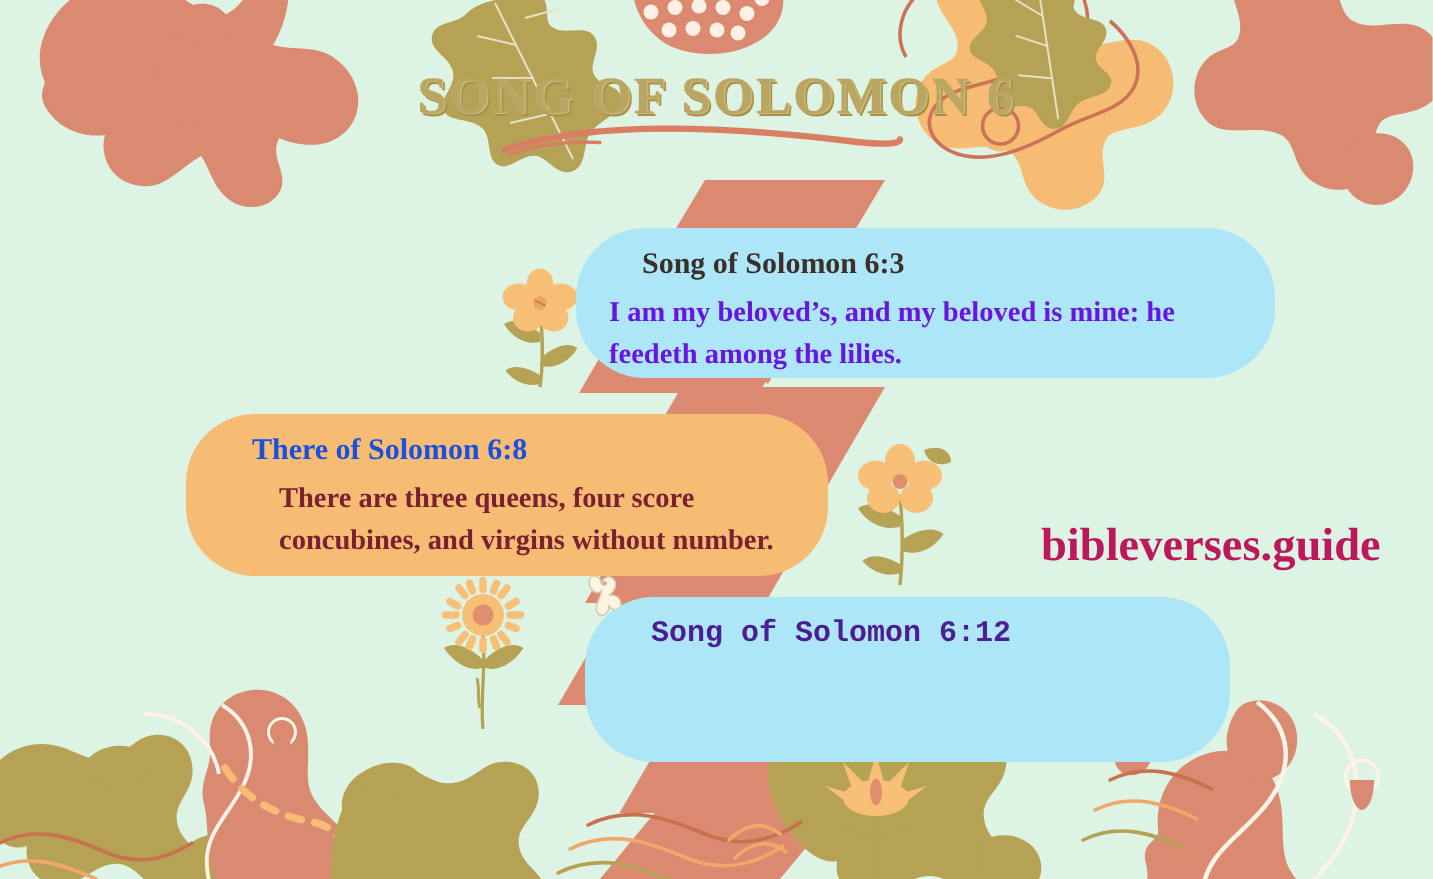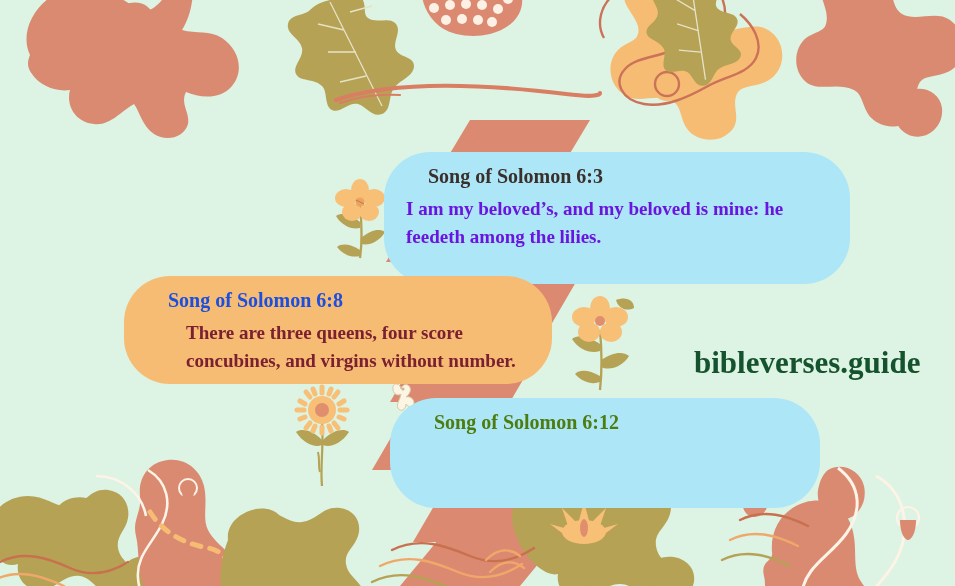--- a/index.html
+++ b/index.html
@@ -43,46 +43,46 @@
   }
   .card .verse{
     font-family:"Liberation Serif", serif;
     font-weight:bold;
     font-size:19px;
     line-height:1.45;
     margin:0;
   }
 
   #card1{
-    left:384px;top:152px;width:466px;height:132px;
+    left:384px;top:152px;width:466px;height:100px;
     background:#ade6f7;
   }
   #card1 .ref{color:#3a2f2a;}
   #card1 .verse{color:#6a14e0;}
 
   #card2{
     left:124px;top:276px;width:428px;height:108px;
     background:#f6bc73;
     border-radius:46px;
   }
   #card2 .ref{color:#1b4fe0;}
   #card2 .verse{color:#7a2030;margin-left:40px;}
 
   #card3{
     left:390px;top:398px;width:430px;height:110px;
     background:#ade6f7;
   }
-  #card3 .ref{color:#4d7c0f;}
+  #card3 .ref{color:#4c1d95;font-family:Liberation Mono, monospace;}
   #card3 .verse{color:#1350d8;}
 
   
   .watermark{
     position:absolute;left:694px;top:345px;
     font-family:"Liberation Serif", serif;
-    font-weight:bold;font-size:31px;color:#14532d;
+    font-weight:bold;font-size:31px;color:#be185d;
     letter-spacing:0px;
   }
 </style>
 </head>
 <body>
 
 <div id="stage">
 
   <svg id="bg" viewBox="0 0 955 586" xmlns="http://www.w3.org/2000/svg">
     <rect x="0" y="0" width="955" height="586" fill="#ddf3e3"></rect>
@@ -343,28 +343,31 @@
       <path stroke="#f0a86a" stroke-width="2.4" d="M-6,580 C18,568 42,576 64,586"></path>
       <path stroke="#c9704f" stroke-width="2.4" d="M740,520 C764,508 788,516 808,526"></path>
       <path stroke="#f0a86a" stroke-width="2.4" d="M730,540 C754,528 778,536 798,546"></path>
       <path stroke="#b5a254" stroke-width="2.4" d="M722,560 C746,548 770,556 790,566"></path>
       <path stroke="#f0a86a" stroke-width="2.4" d="M486,560 C498,548 510,548 520,556 M490,572 C502,560 514,560 524,568"></path>
     </g>
 
     <path stroke="#b5a254" stroke-width="2" fill="none" d="M318,452 C320,460 318,466 320,472"></path>
   </svg>
 
+  <div class="title-wrap">
+    <span class="title">SONG OF SOLOMON 6</span>
+  </div>
 
   <div class="card" id="card1">
     <div class="ref">Song of Solomon 6:3</div>
     <div class="verse">I am my beloved’s, and my beloved is mine: he feedeth among the lilies.</div>
   </div>
 
   <div class="card" id="card2">
-    <div class="ref">Song of Solomon 6:8</div>
+    <div class="ref">There of Solomon 6:8</div>
     <div class="verse">There are three queens, four score concubines, and virgins without number.</div>
   </div>
 
   <div class="card" id="card3">
     <div class="ref">Song of Solomon 6:12</div>
   </div>
 
   <div class="watermark">bibleverses.guide</div>
 
 </div>

